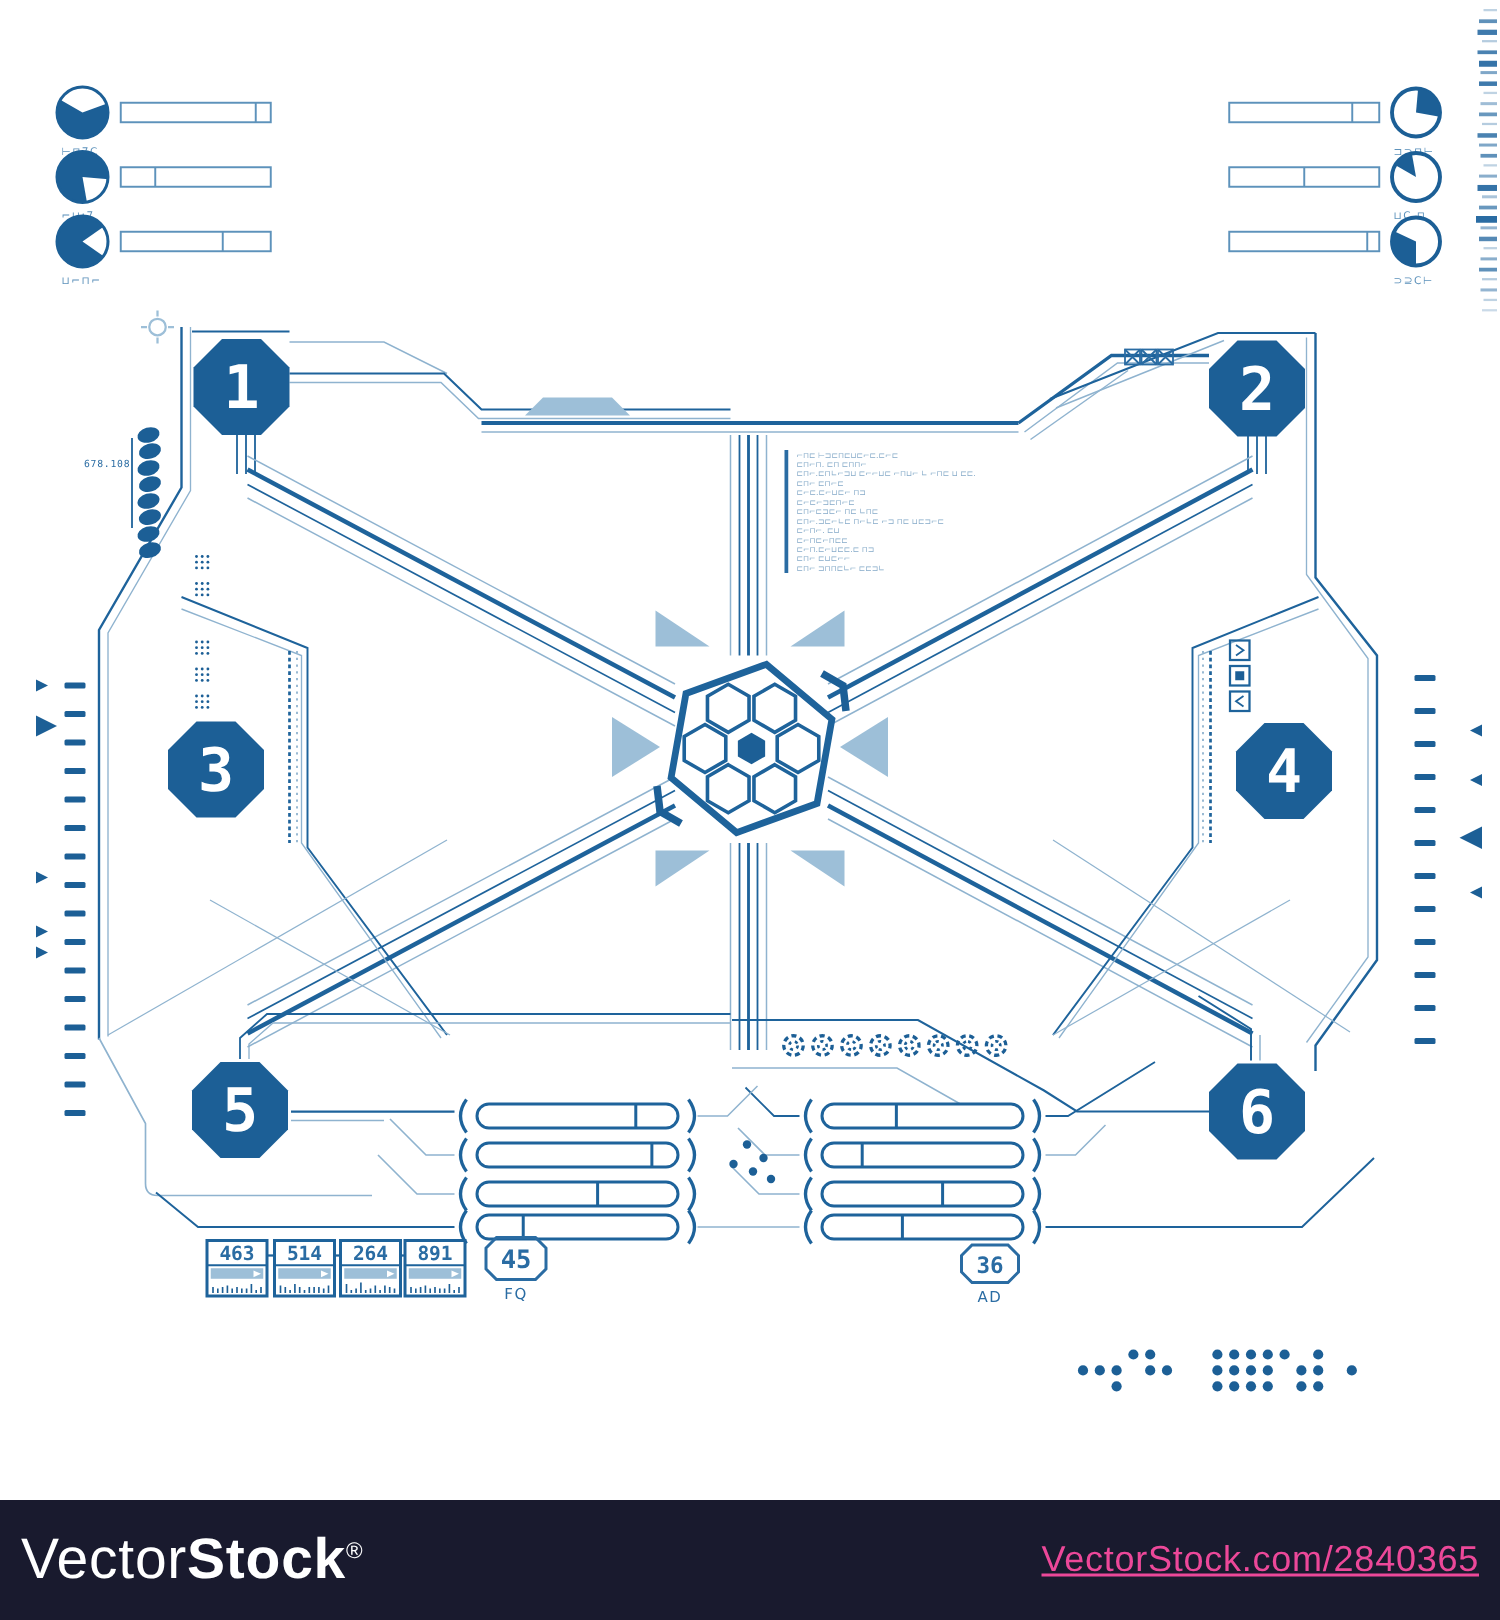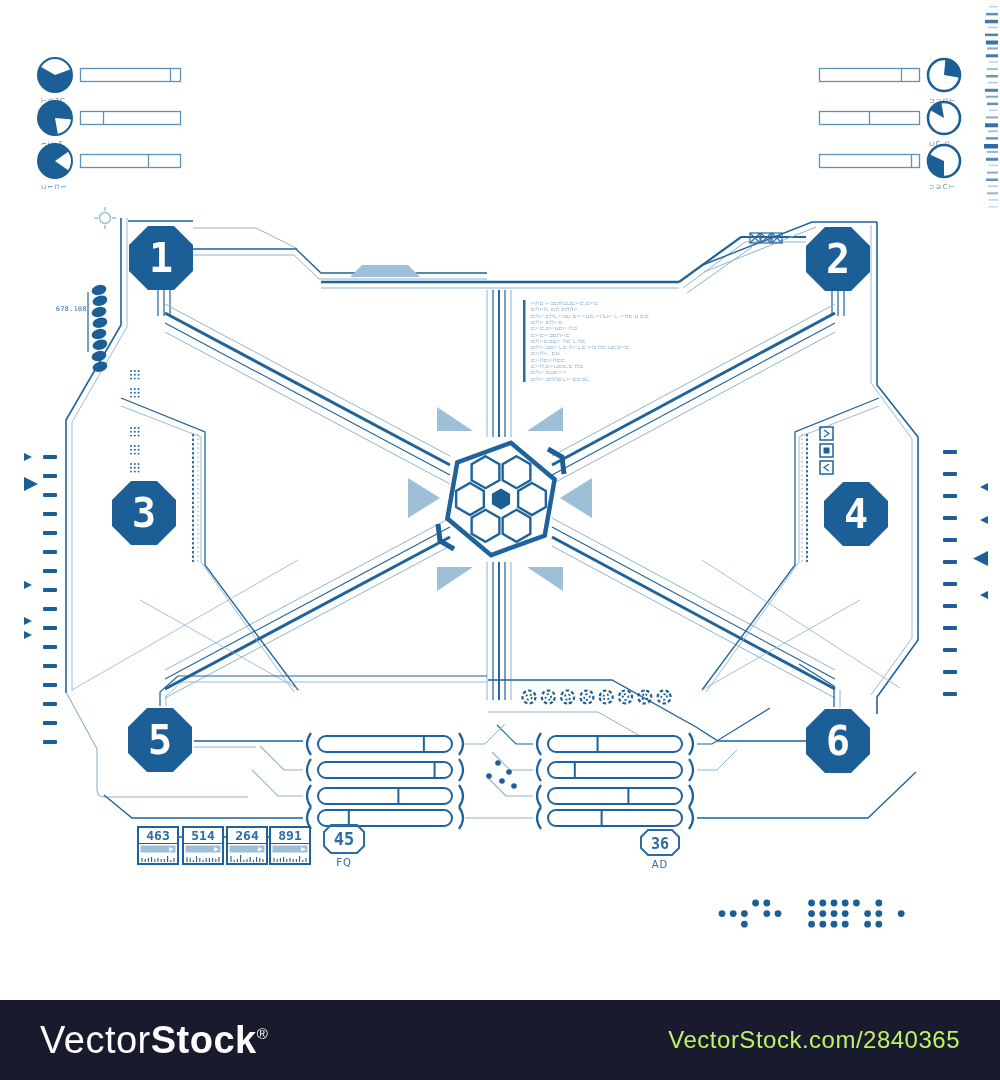--- a/index.html
+++ b/index.html
@@ -1,25 +1,25 @@
 <!DOCTYPE html>
 <html><head>
 <meta charset="utf-8">
 <style>
   html,body{margin:0;padding:0;background:#e8e8e8;}
   .canvas{position:relative;width:1000px;height:1080px;background:#ffffff;overflow:hidden;
           font-family:"DejaVu Sans",sans-serif;}
   svg{position:absolute;left:0;top:0;}
   .wm-bar{position:absolute;left:0;top:1000px;width:1000px;height:80px;background:#191a2e;
           display:flex;align-items:center;justify-content:space-between;
-          padding:0 40px;box-sizing:border-box;font-family:"Liberation Sans",sans-serif;}
+          padding:0 14px;box-sizing:border-box;font-family:"Liberation Sans",sans-serif;}
   .wm-logo{color:#fff;font-size:38px;font-weight:300;letter-spacing:.5px;}
   .wm-logo b{font-weight:700;}
   .wm-logo sup{font-size:15px;font-weight:400;}
-  .wm-site{color:#bef264;font-size:24px;font-weight:300;letter-spacing:.5px;}
+  .wm-site{color:#ec4899;font-size:24px;font-weight:300;letter-spacing:.5px;text-decoration:underline;}
 </style>
 </head>
 <body>
 
 <div class="canvas">
 
 <svg id="art" width="1000" height="1000" viewBox="0 0 1000 1000">
 
   <g id="frame" fill="none">
 

